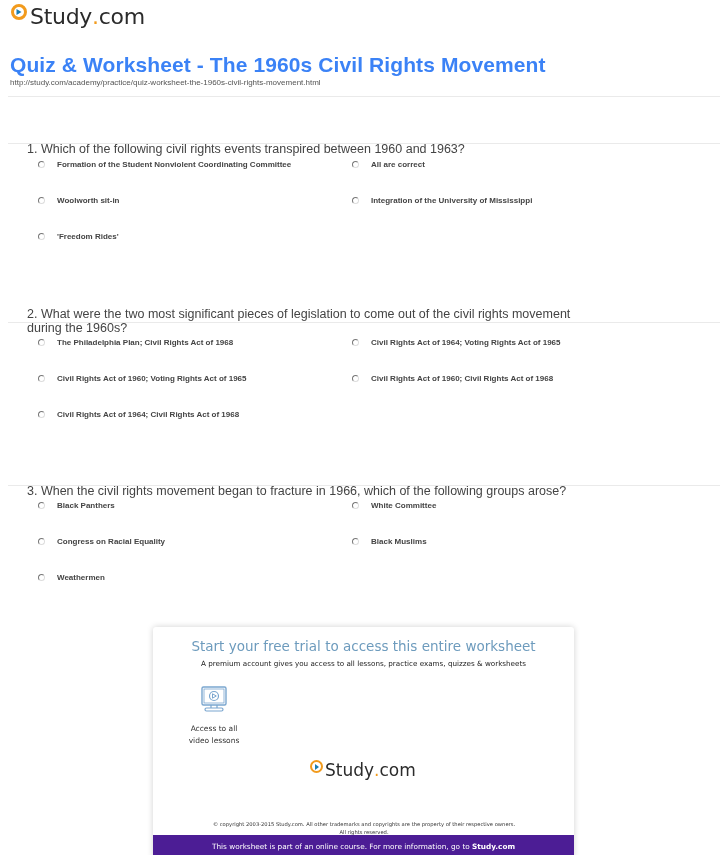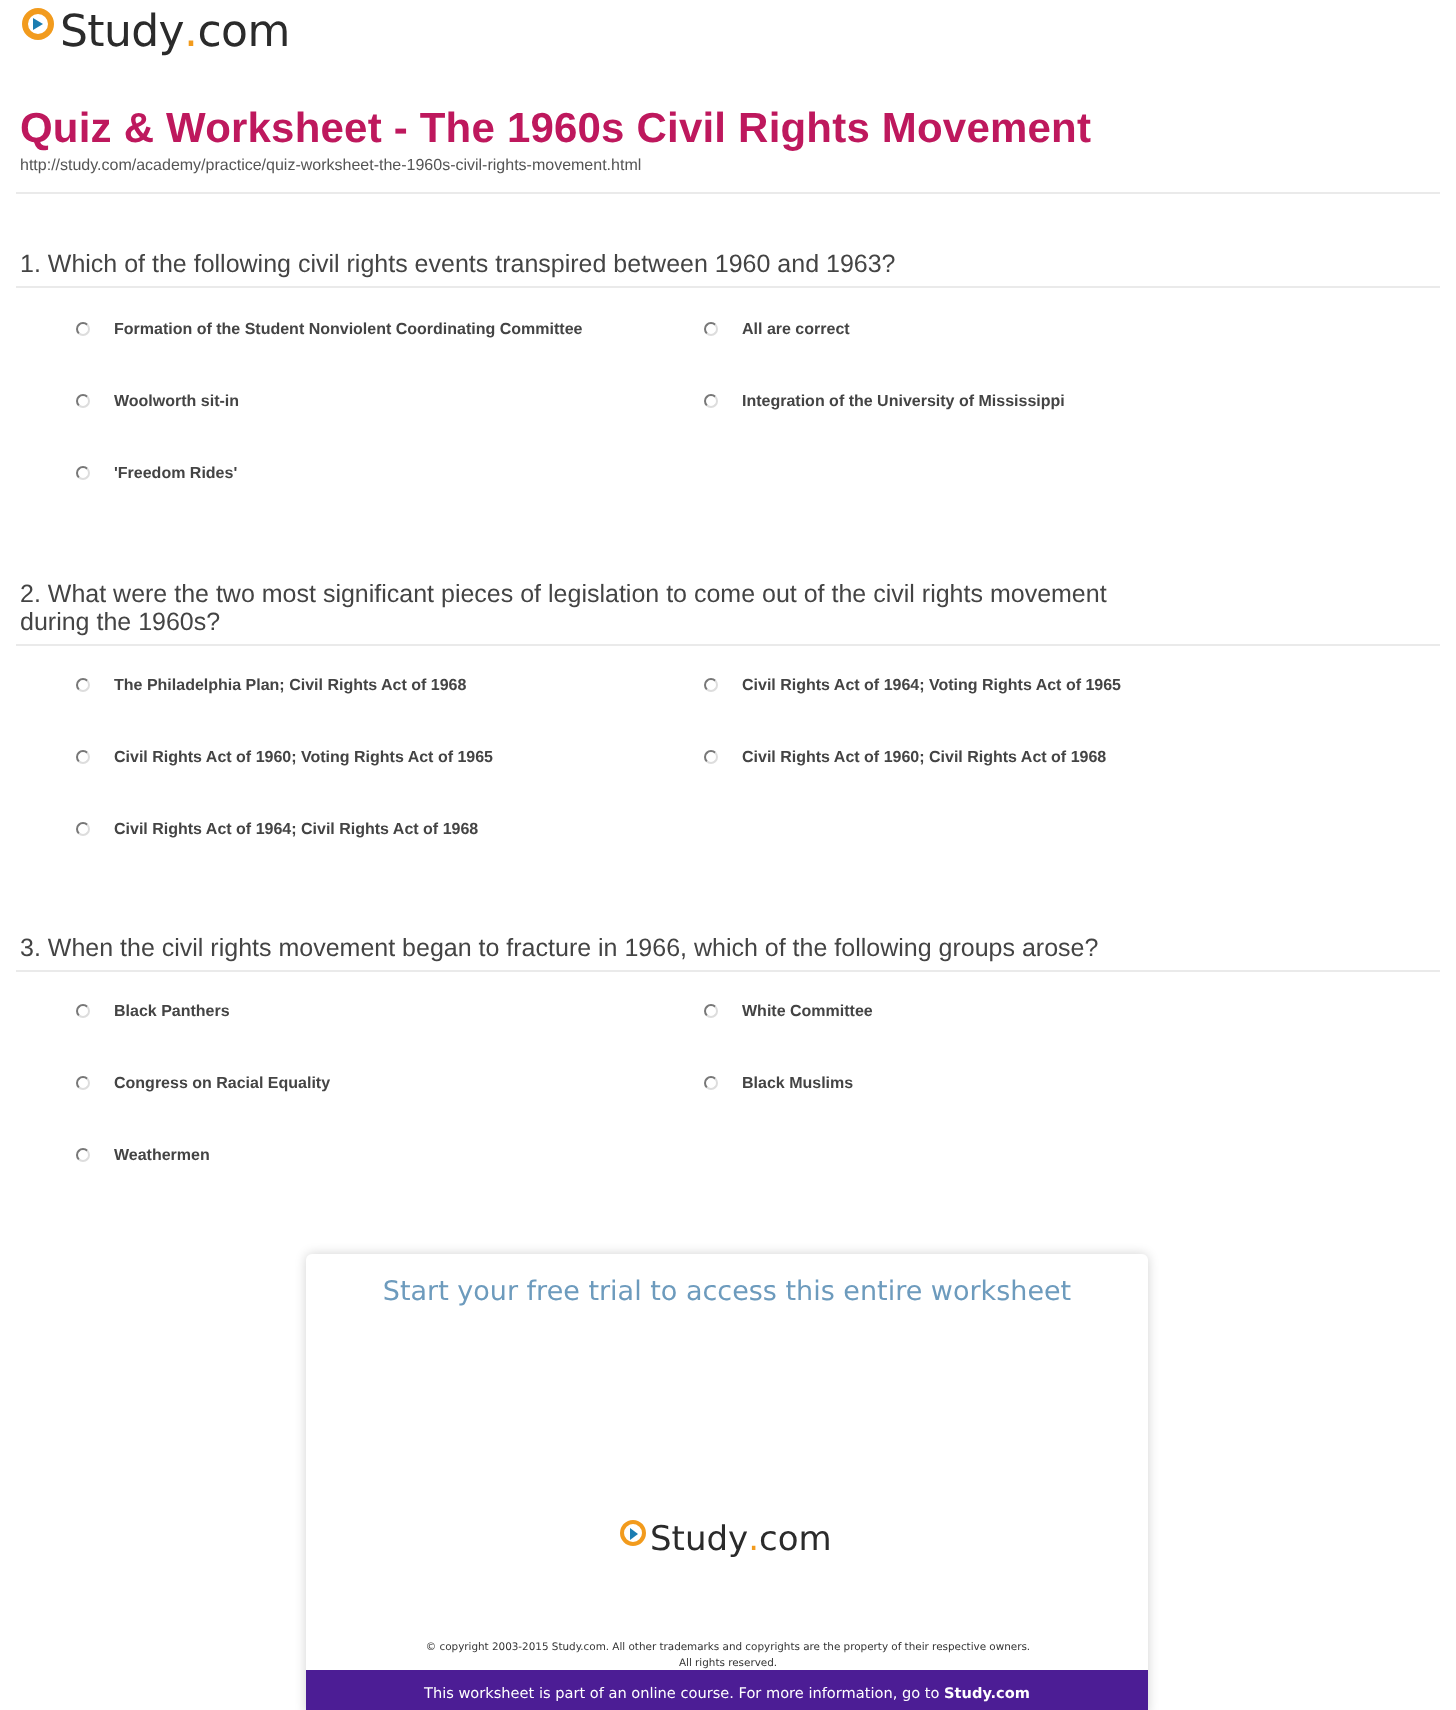--- a/index.html
+++ b/index.html
@@ -44,21 +44,21 @@
       background: #fff;
     }
     .logo-top .play::after { border-width: 3.5px 0 3.5px 5px; }
 
     .page-title {
       position: absolute;
       left: 10px;
       top: 53px;
       font-size: 21px;
       font-weight: bold;
-      color: #be185d;
+      color: #3b82f6;
       letter-spacing: 0.1px;
       margin: 0;
     }
     .page-url {
       position: absolute;
       left: 10px;
       top: 78px;
       font-size: 8px;
       color: #555;
     }
@@ -68,21 +68,21 @@
       right: 8px;
       height: 1px;
       background: #eaeaea;
     }
     .question {
       position: absolute;
       left: 10px;
       font-size: 12.5px;
       color: #444;
       line-height: 14px;
-      margin: 0;
+      margin: 17px;
       font-weight: normal;
     }
     .option {
       position: absolute;
       display: flex;
       align-items: center;
       font-size: 8px;
       font-weight: bold;
       color: #444;
     }
@@ -256,21 +256,34 @@
   <span class="radio"></span>
   <span>Black Muslims</span>
 </label>
 <label class="option" style="left:38px; top:573px">
   <span class="radio"></span>
   <span>Weathermen</span>
 </label>
 
 <div class="promo">
   <h3 class="promo-title">Start your free trial to access this entire worksheet</h3>
-
+  <div class="promo-sub">A premium account gives you access to all lessons, practice exams, quizzes &amp; worksheets</div>
+
+  <div class="feature" style="left:13px">
+    <svg width="30" height="30" viewBox="0 0 30 30">
+      <rect x="3" y="2" width="24" height="18" rx="1.5" fill="none" stroke="#7aa6cf" stroke-width="1.4"></rect>
+      <rect x="5" y="4" width="20" height="14" fill="none" stroke="#7aa6cf" stroke-width="0.8"></rect>
+      <circle cx="15" cy="11" r="4.5" fill="none" stroke="#7aa6cf" stroke-width="1.2"></circle>
+      <path d="M13.5 8.8 L17.3 11 L13.5 13.2 Z" fill="none" stroke="#7aa6cf" stroke-width="1"></path>
+      <path d="M12 20 L12 23 M18 20 L18 23" stroke="#7aa6cf" stroke-width="1.2"></path>
+      <rect x="6" y="23" width="18" height="3" rx="1.5" fill="none" stroke="#7aa6cf" stroke-width="1.2"></rect>
+    </svg>
+    <div class="feature-label">Access to all
+video lessons</div>
+  </div>
 
 
 
 
   <div class="logo logo-promo">
     <span class="play"></span>
     <span>Study</span>
       <span class="dot">.</span>
       <span>com</span>
   </div>

